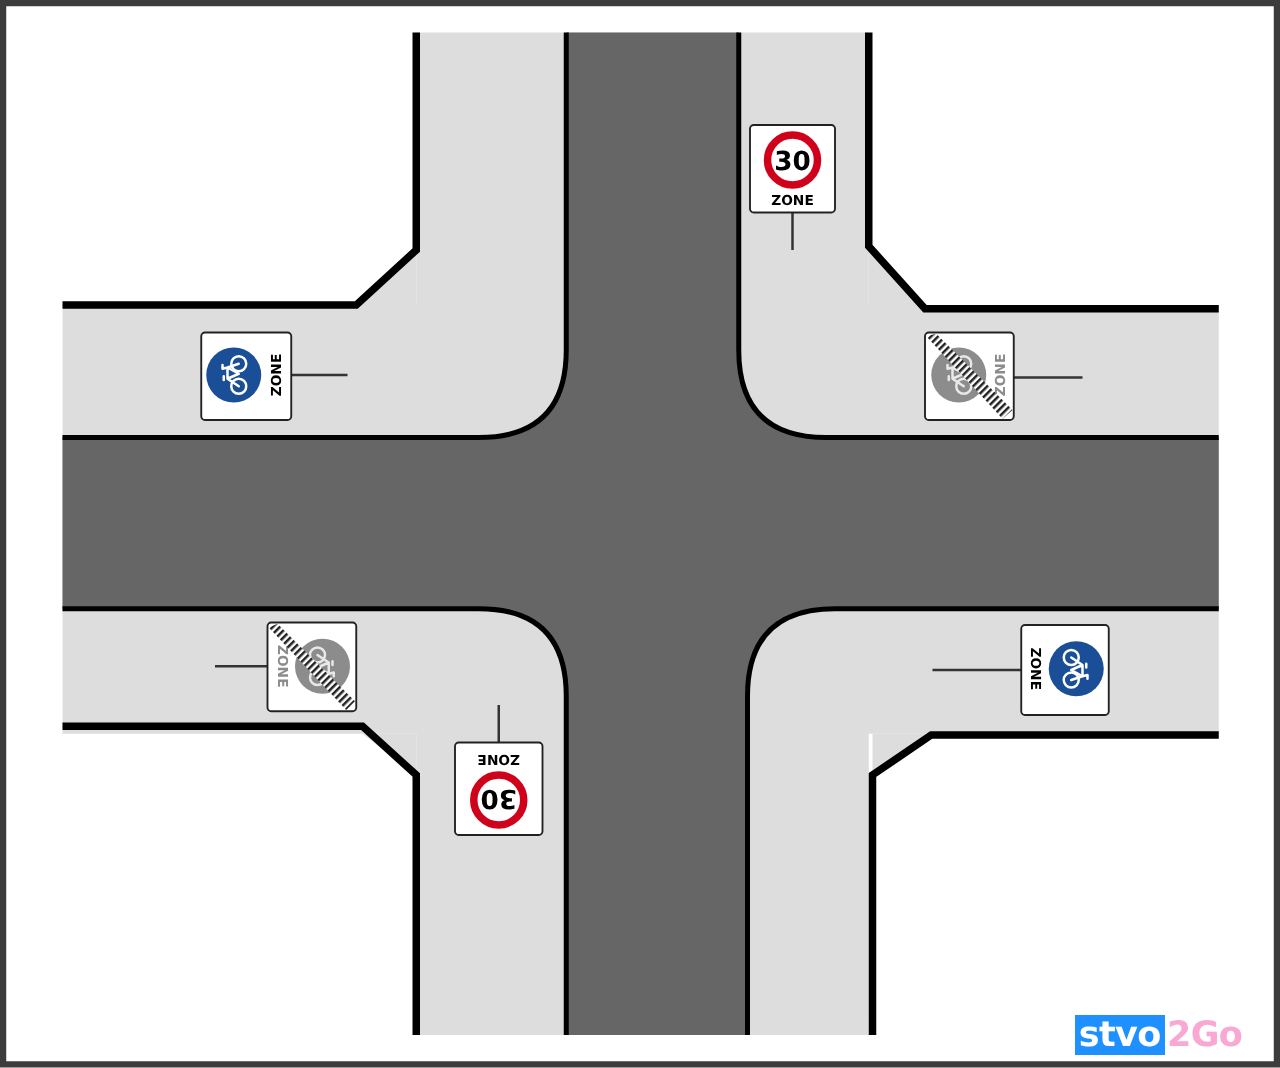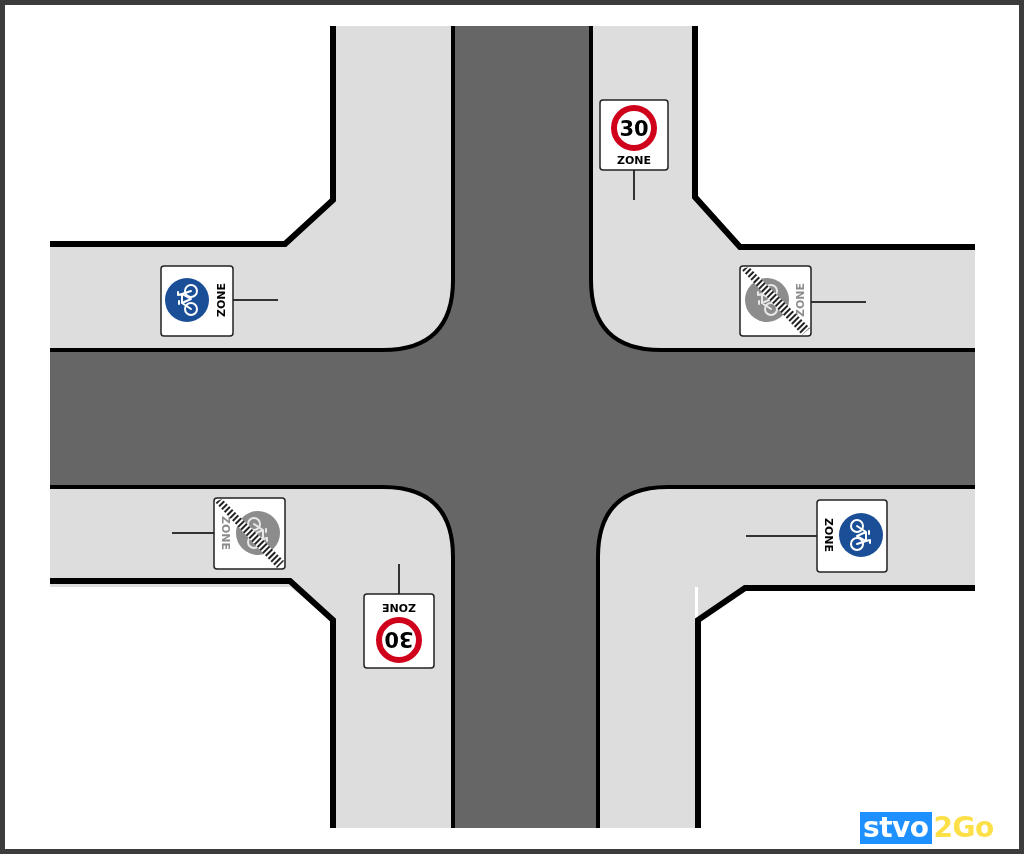--- a/index.html
+++ b/index.html
@@ -1,21 +1,21 @@
 <!DOCTYPE html>
 <html><head>
 <meta charset="utf-8">
 <style>
   html, body { margin:0; padding:0; }
   body { width:1024px; height:854px; background:#3c3c3c; position:relative; overflow:hidden; font-family:"DejaVu Sans", sans-serif; }
   .canvas { position:absolute; left:5px; top:5px; width:1014px; height:844px; background:#ffffff; }
   svg.scene { position:absolute; left:0; top:0; }
   .logo { position:absolute; left:848px; top:812px; height:32px; display:flex; align-items:center; font-family:"DejaVu Sans", sans-serif; font-weight:bold; font-size:28px; letter-spacing:-0.5px;margin-left:12px; }
   .logo .a { background:#1e90ff; color:#fff; padding:0 3px; line-height:32px; }
-  .logo .b { color:#fde047; padding-left:2px; line-height:32px; }
+  .logo .b { color:#f9a8d4; padding-left:2px; line-height:32px; }
   .sign-text { font-family:"DejaVu Sans", sans-serif; font-weight:bold; }
 </style>
 </head>
 <body>
 
 <div class="canvas"></div>
 
 <svg class="scene" width="1024" height="854" viewBox="0 0 1024 854">
   <defs>
     <pattern id="hatch" patternUnits="userSpaceOnUse" width="4" height="4" patternTransform="rotate(45)">

